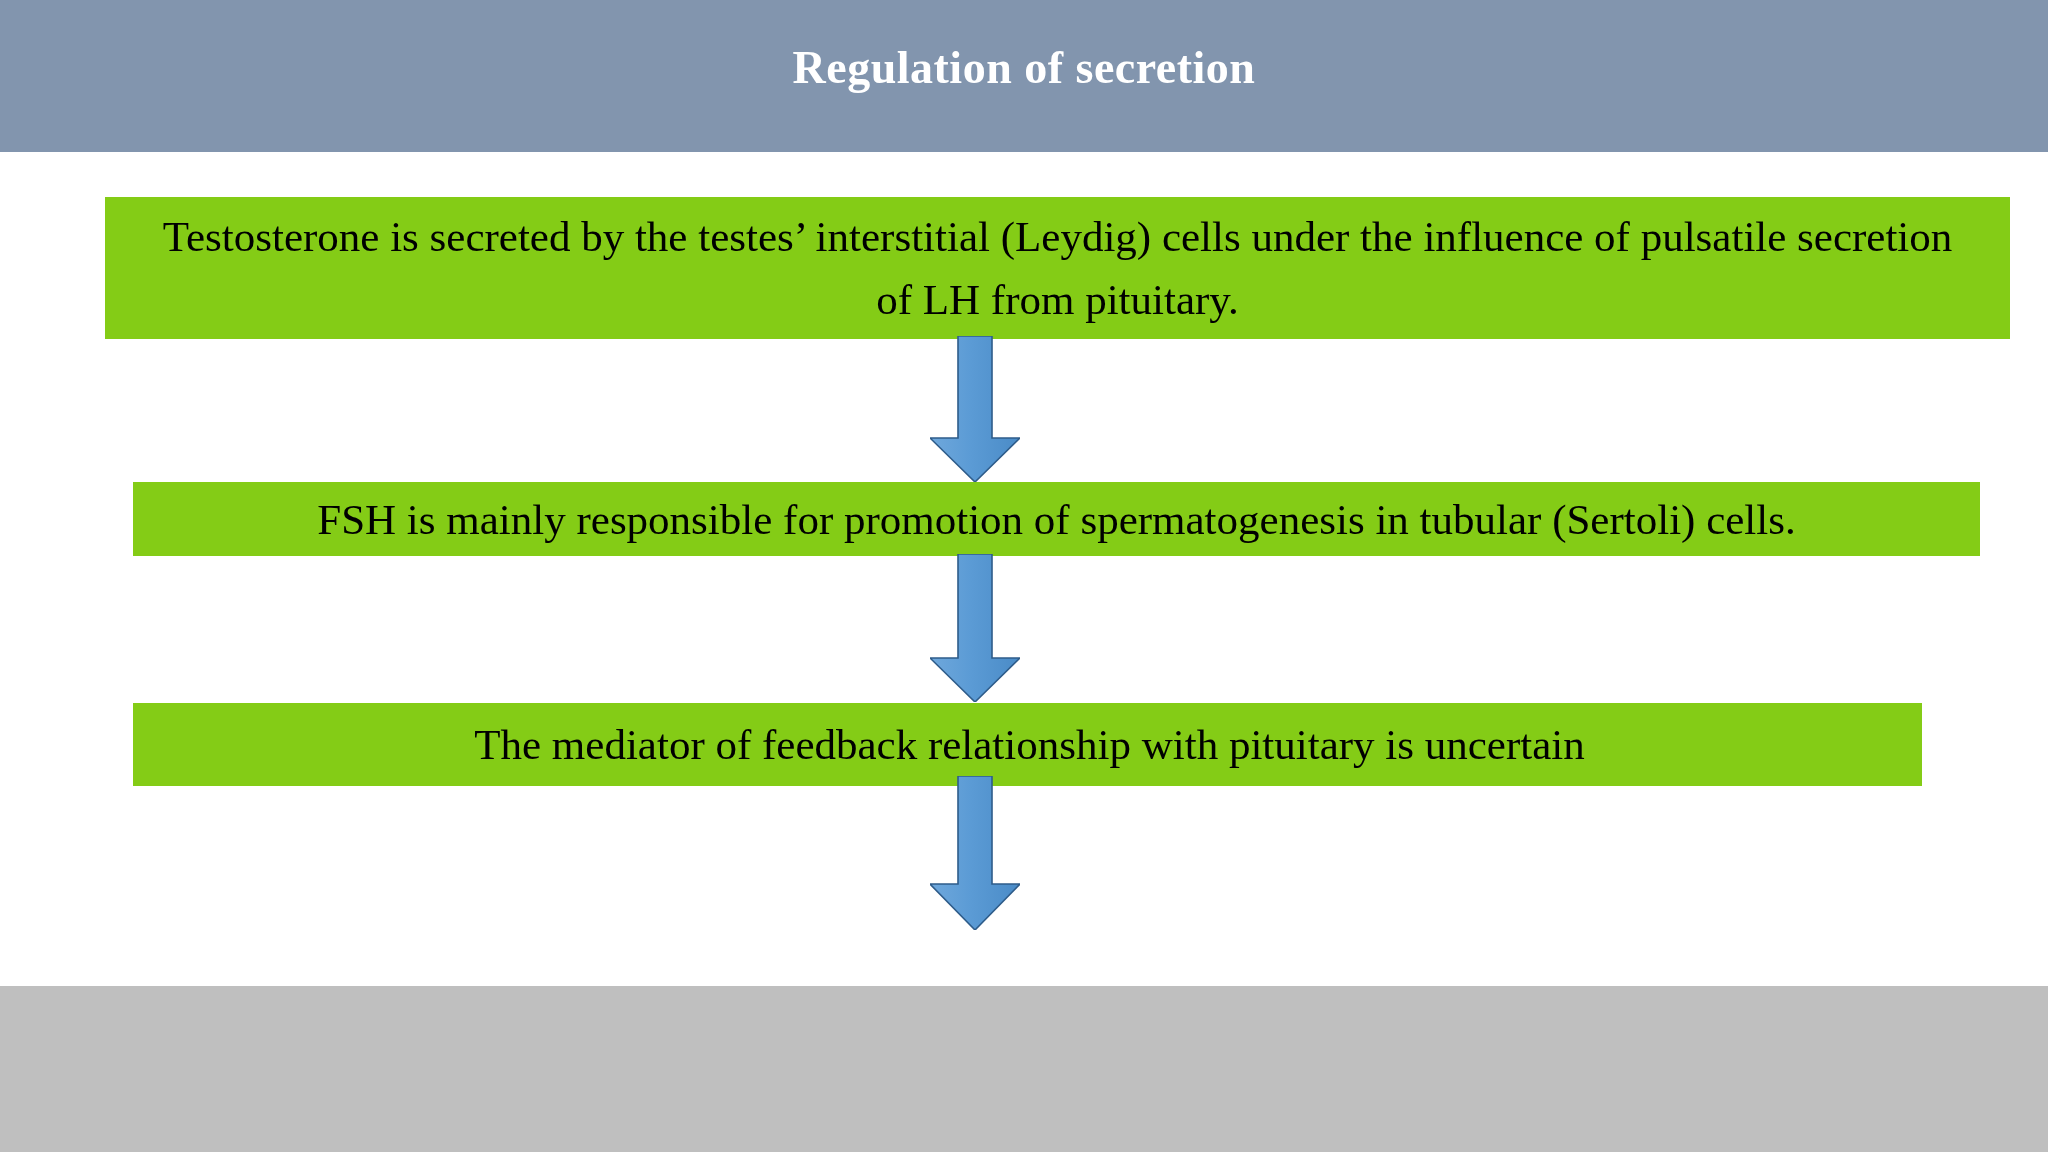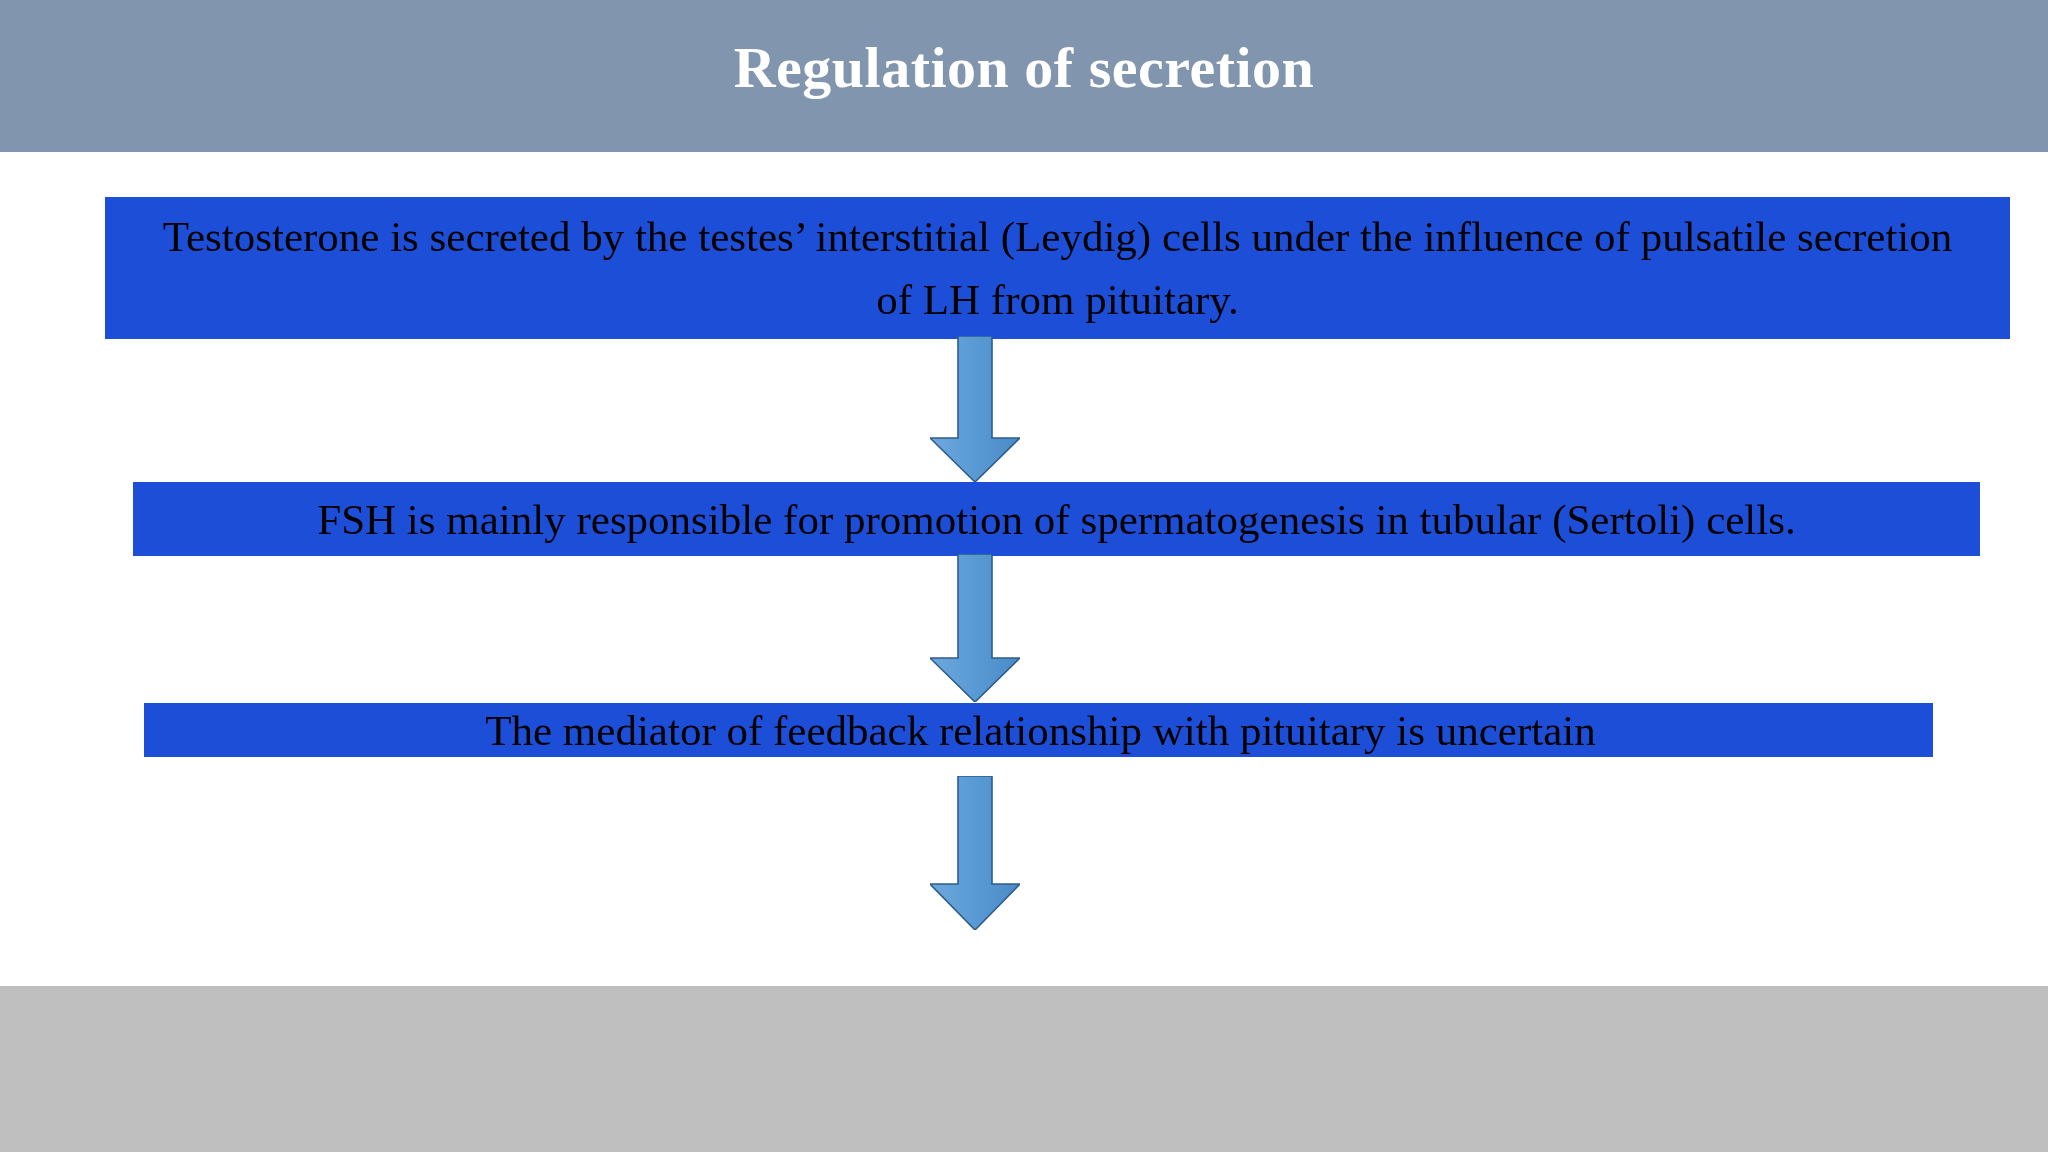--- a/index.html
+++ b/index.html
@@ -27,29 +27,29 @@
   }
   #title-text {
     position: absolute;
     left: 0;
     top: 28px;
     width: 2048px;
     text-align: center;
     color: #ffffff;
     font-family: "Liberation Serif", "DejaVu Serif", serif;
     font-weight: bold;
-    font-size: 58px;
+    font-size: 46px;
     line-height: 80px;
     letter-spacing: 0.5px;
   }
 
   
   .flow-box {
     position: absolute;
-    background: #1d4ed8;
+    background: #84cc16;
     color: #000000;
     font-family: "Liberation Serif", "DejaVu Serif", serif;
     font-size: 43px;
     line-height: 63px;
     text-align: center;
     display: flex;
     align-items: center;
     justify-content: center;
     padding: 0 14px;
     box-sizing: border-box;
@@ -61,24 +61,24 @@
     height: 142px;
   }
   #box-2 {
     left: 133px;
     top: 482px;
     width: 1847px;
     height: 74px;
     align-items: center;
   }
   #box-3 {
-    left: 144px;
+    left: 133px;
     top: 703px;
     width: 1789px;
-    height: 54px;
+    height: 83px;
     padding-left: 18px;
   }
   .flow-box .box-text {
     max-width: 1800px;
   }
 
   
   .down-arrow {
     position: absolute;
     left: 930px;

